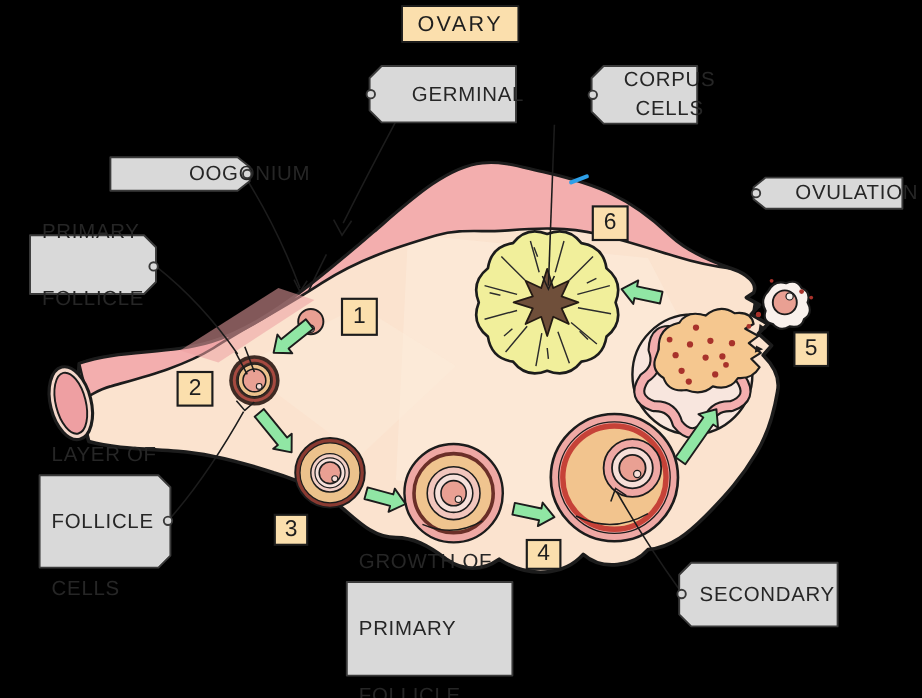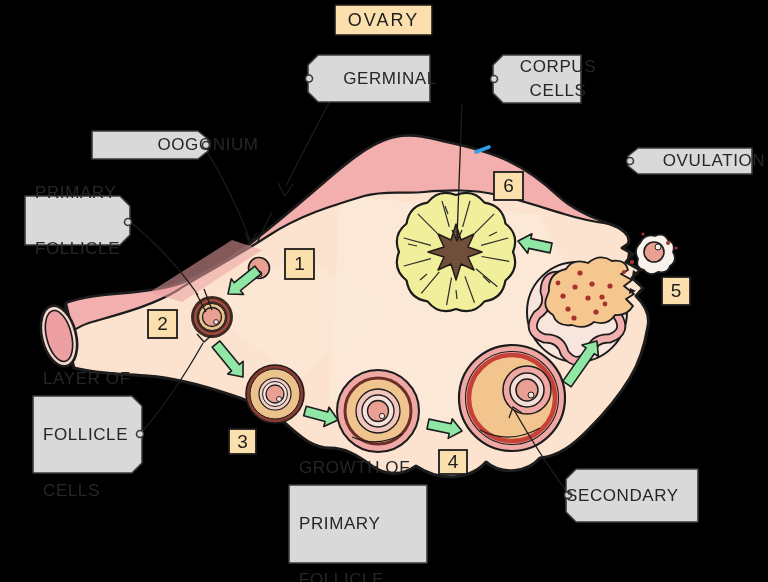--- a/index.html
+++ b/index.html
@@ -271,21 +271,21 @@
   <div>FOLLICLE</div>
   <div>CELLS</div>
 </div>
 
 <div class="tag left" style="left:289px;top:485px;width:138px;height:78px;">
   <div>GROWTH OF</div>
   <div>PRIMARY</div>
   <div>FOLLICLE</div>
 </div>
 
-<div class="tag left" style="left:566px;top:469px;width:132px;height:53px;padding-left:0;">
+<div class="tag left" style="left:566px;top:469px;width:132px;height:53px;padding-left:17px;">
   <div>SECONDARY</div>
 </div>
 
 <div class="numbox" style="left:285px;top:249px;width:29px;height:30px;">
   <span>1</span>
     </div>
 <div class="numbox" style="left:148px;top:310px;width:29px;height:28px;">
   <span>2</span>
     </div>
 <div class="numbox" style="left:229px;top:429px;width:27px;height:25px;">

